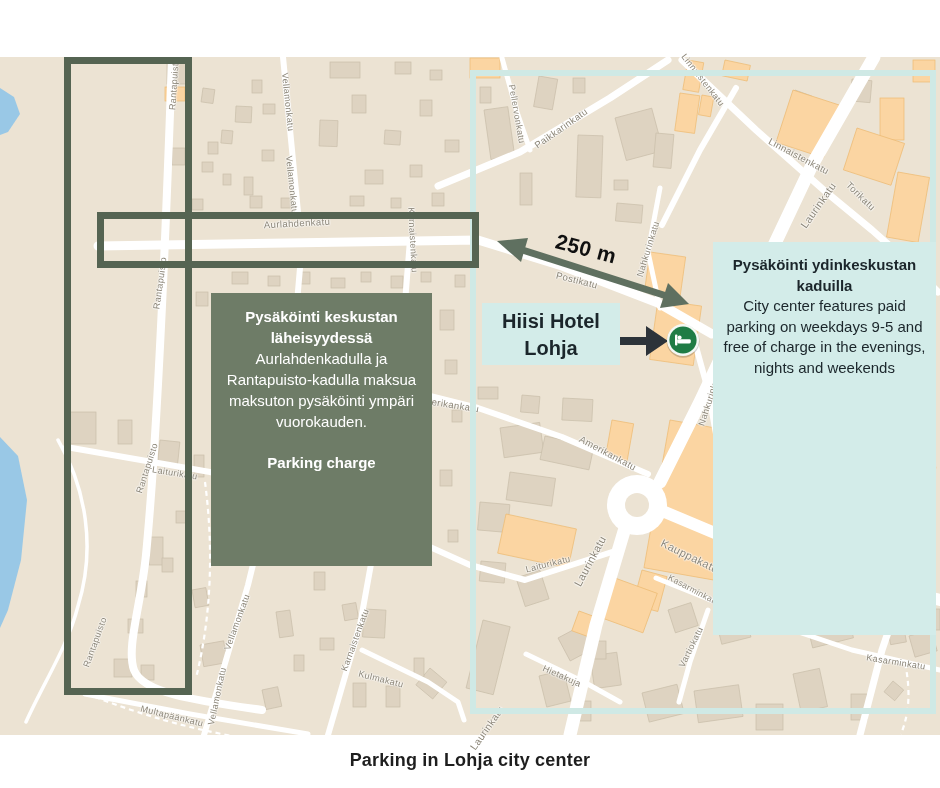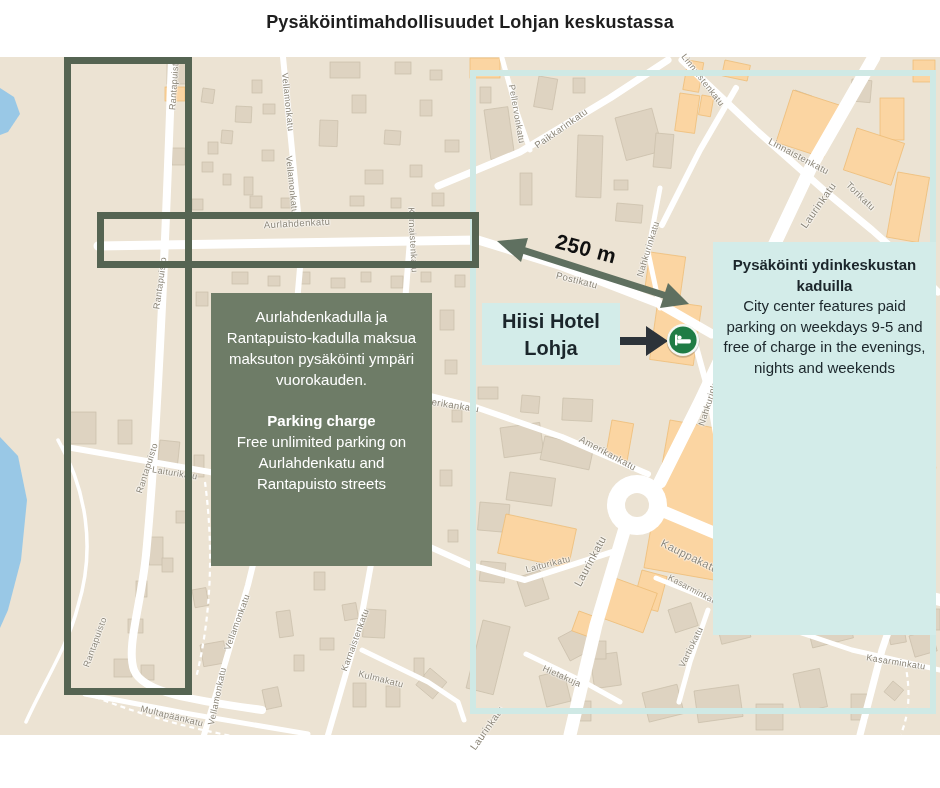--- a/index.html
+++ b/index.html
@@ -44,21 +44,20 @@
       font-size:20px;font-weight:700;text-align:center;line-height:27px;padding-top:5px;}
   .dist-label{position:absolute;left:586px;top:249px;transform:translate(-50%,-50%) rotate(15deg);
       font-size:21px;font-weight:700;color:#101010;letter-spacing:.5px;}
   .overlay-svg{position:absolute;left:0;top:0;pointer-events:none;}
 </style>
 </head>
 <body>
 
 <div class="page">
 
-  <div class="title">Pysäköintimahdollisuudet Lohjan keskustassa</div>
 
   <div class="map">
     <svg width="940" height="678" viewBox="0 57 940 678">
 
       <polygon class="water" points="0,88 14,97 20,114 8,132 0,135"></polygon>
       <polygon class="water" points="0,437 18,456 27,500 21,560 8,610 0,628"></polygon>
 
       <g>
         <rect class="b" x="167" y="58" width="22" height="26"></rect>
           <rect class="b" x="203" y="88" width="12" height="14" transform="rotate(8 203 88)"></rect>
@@ -280,24 +279,25 @@
       <circle cx="-3.4" cy="-2.6" r="2" fill="#fff"></circle>
       <rect x="-5.8" y="-0.8" width="13.6" height="4.2" rx="1.4" fill="#fff"></rect>
     </g>
   </svg>
 
   <div class="dist-label">250 m</div>
 
   <div class="hotel-label">Hiisi Hotel Lohja</div>
 
   <div class="info-box green-box">
+    <p class="b">Pysäköinti keskustan läheisyydessä</p>
     <p>Aurlahdenkadulla ja Rantapuisto-kadulla maksua maksuton pysäköinti ympäri vuorokauden.</p>
     <p class="b gap">Parking charge</p>
-    <p>Free unlimited parking on Aurlahdenkatu and Rantapuisto streets</p>
   </div>
 
   <div class="info-box teal-box">
     <p class="b">Pysäköinti ydinkeskustan kaduilla</p>
     <p>City center features paid parking on weekdays 9-5 and free of charge in the evenings, nights and weekends</p>
   </div>
 
+  <div class="caption">Parking in Lohja city center</div>
 
 </div>
 
 </body></html>

